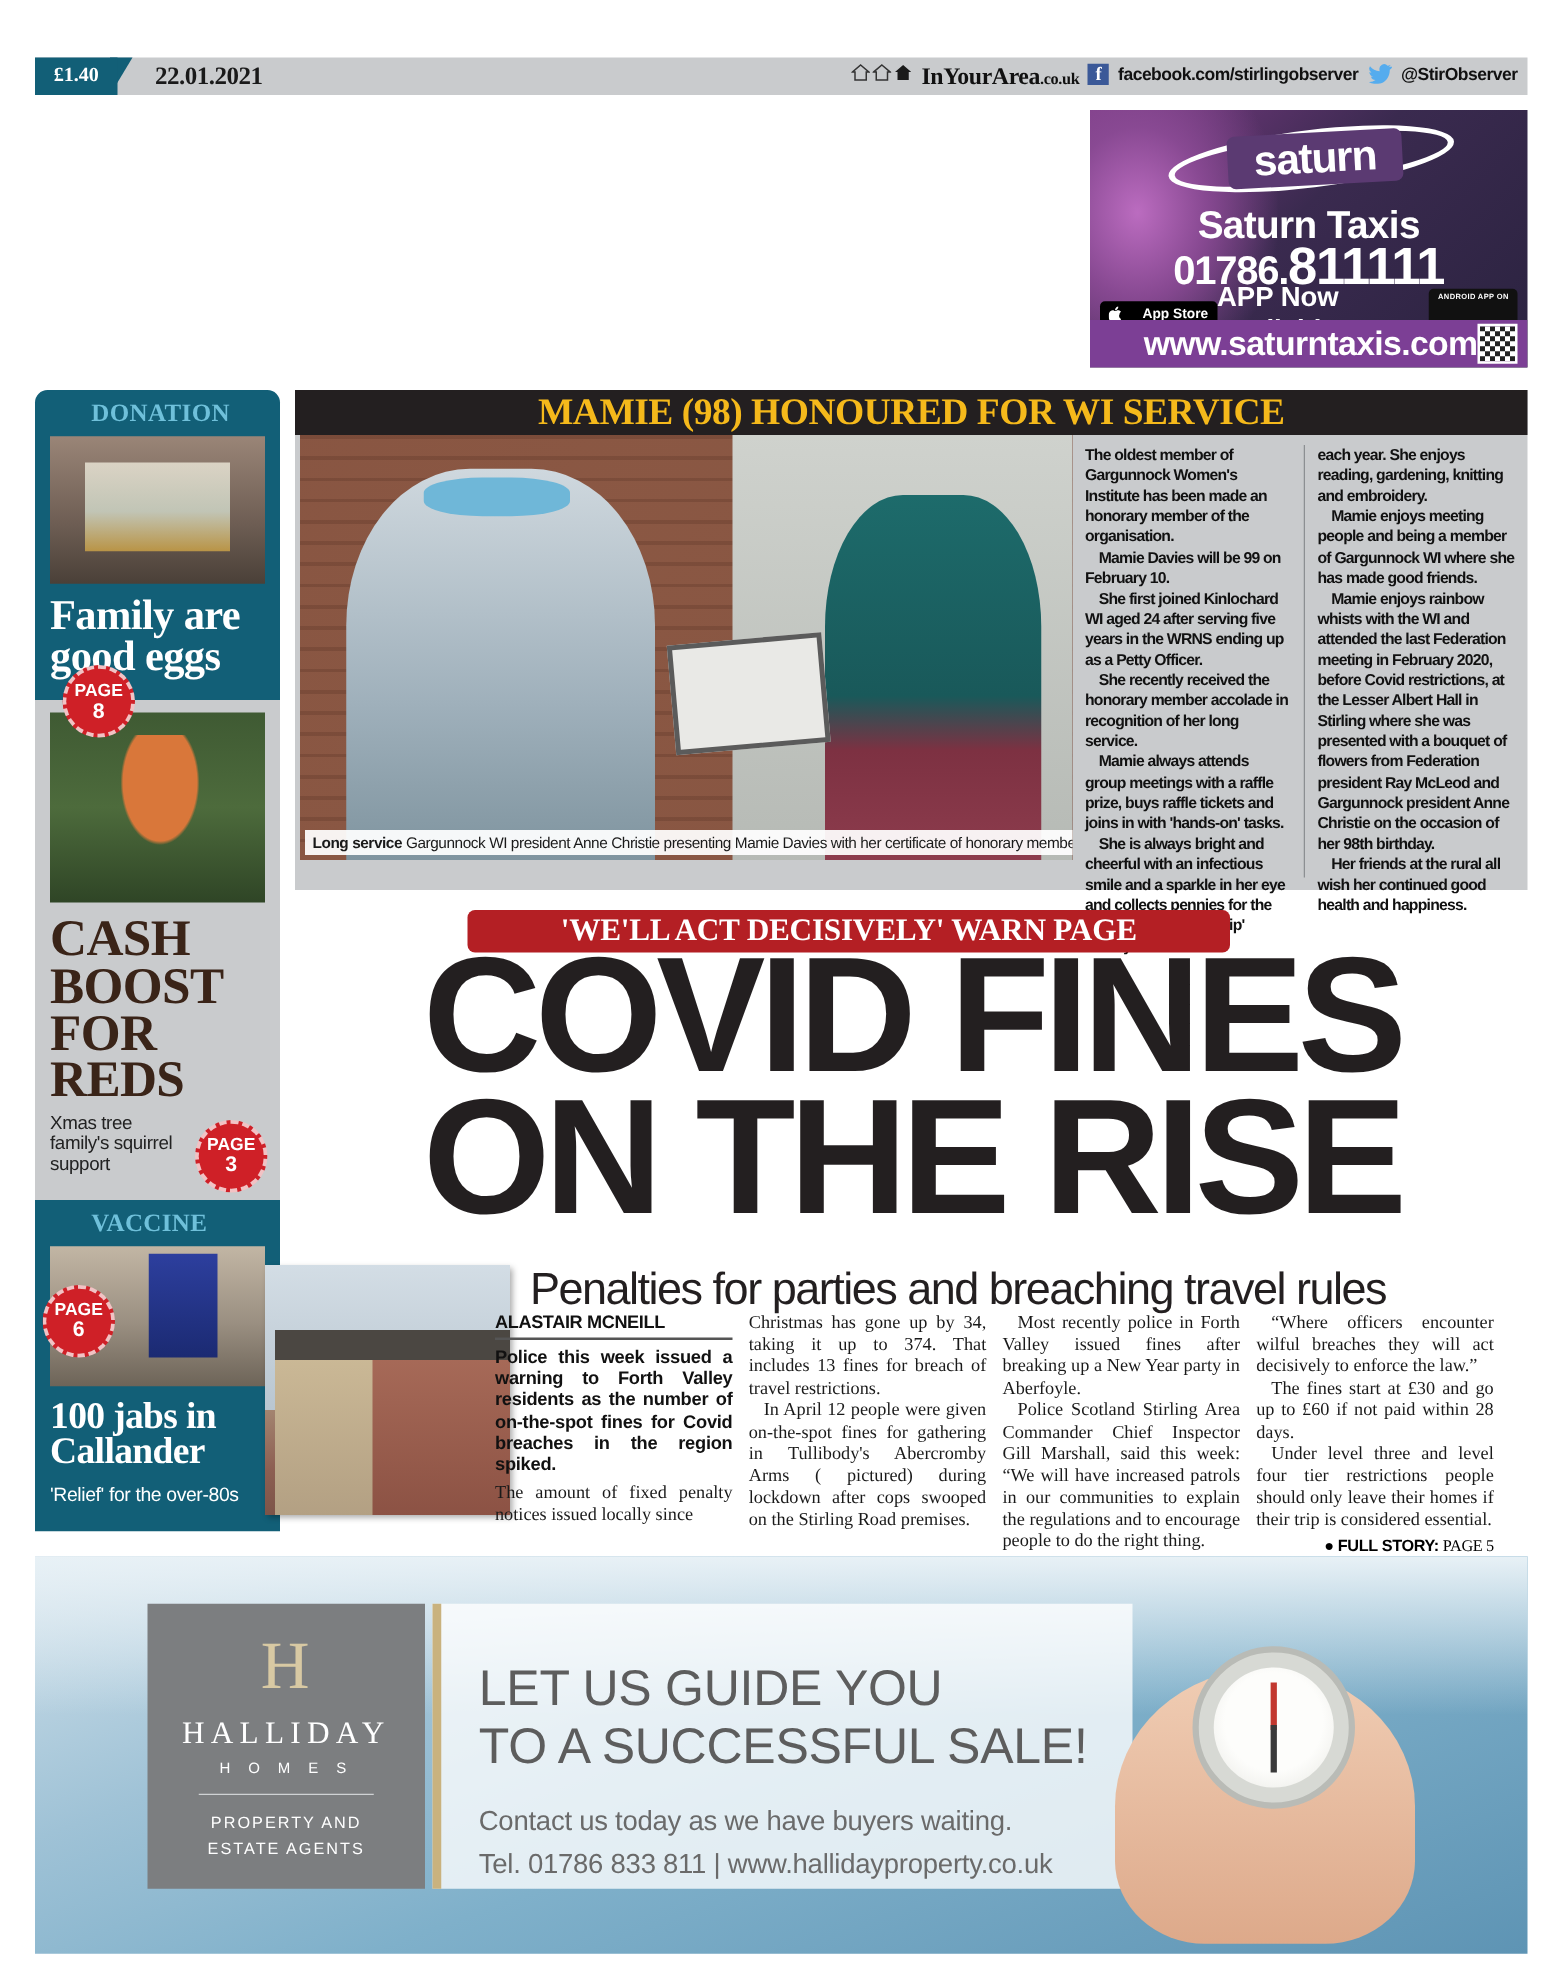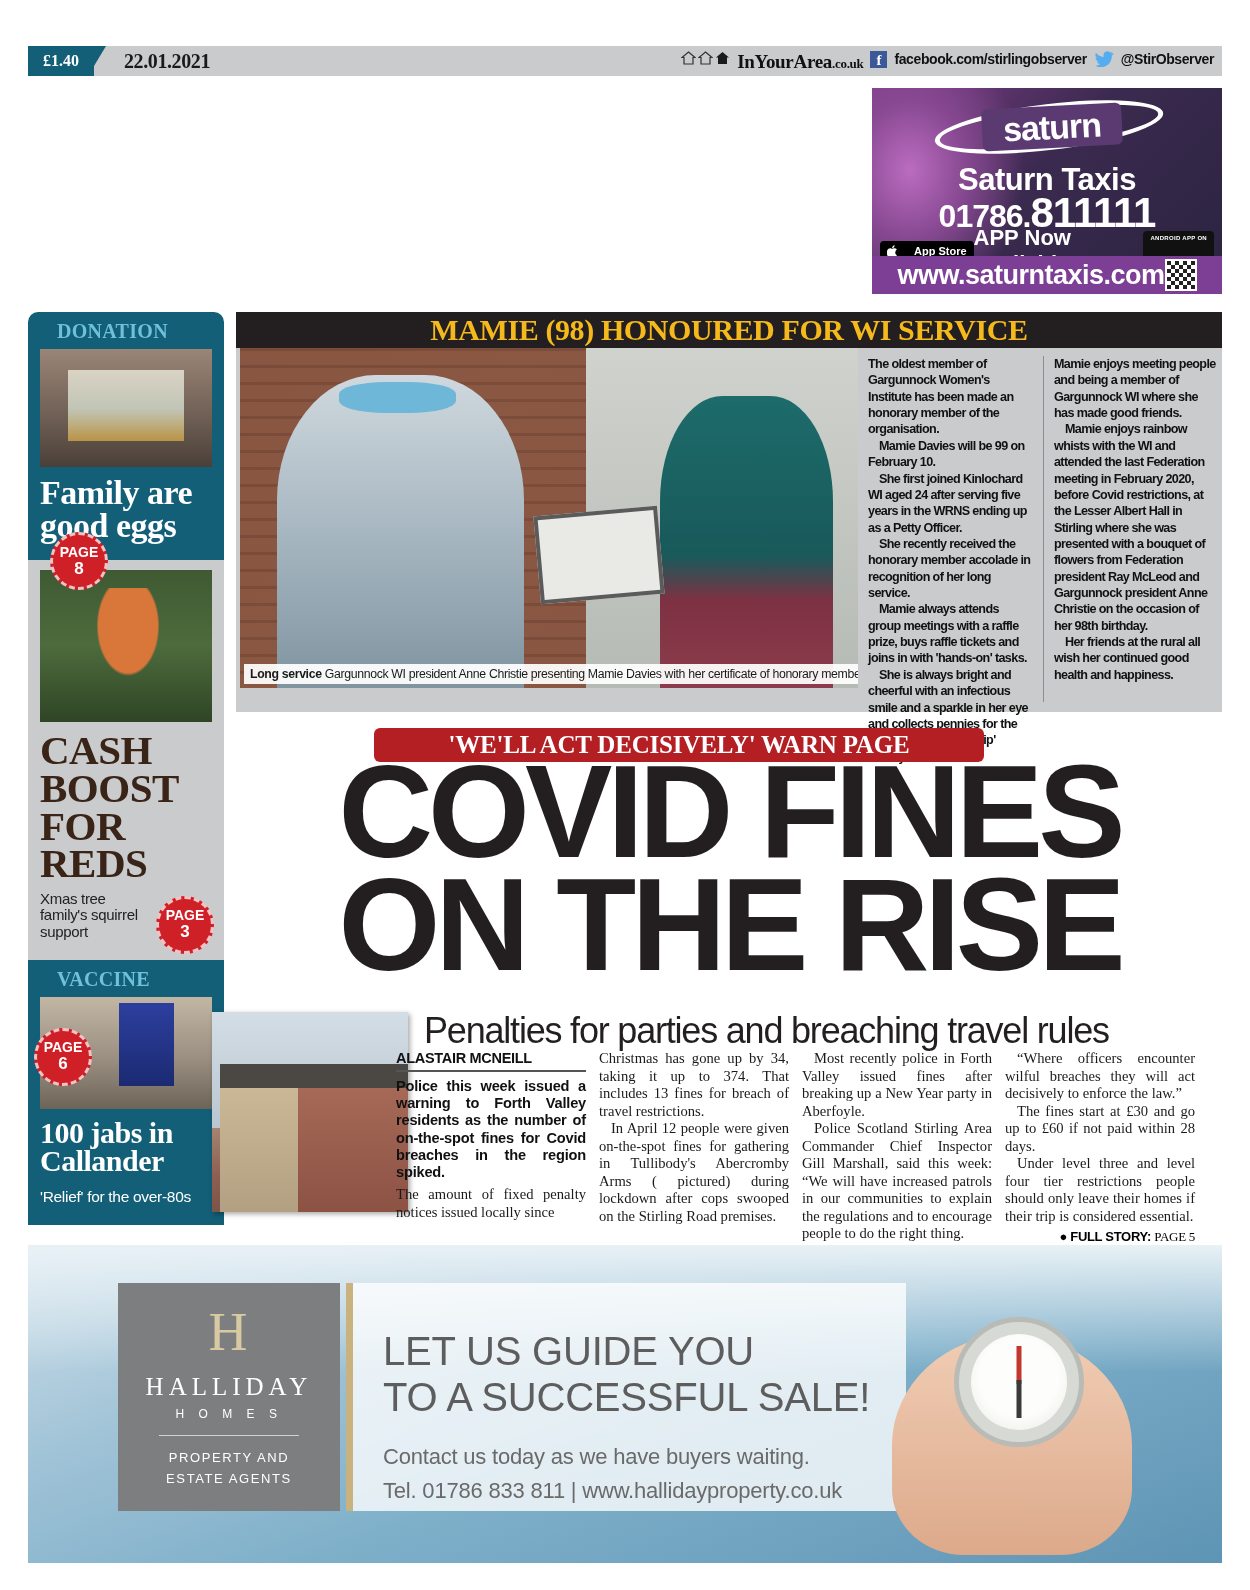--- a/index.html
+++ b/index.html
@@ -123,38 +123,38 @@
   .store-btn {
     background: #000; color: #fff; border-radius: 4px;
     font-size: 11px; font-weight: bold; padding: 4px 7px;
     display:flex; align-items:center; gap:16px; white-space: nowrap;
   }
   .store-btn.google { background:#111; font-size: 9px; flex-direction: column; align-items:flex-start; line-height:1.1; }
   .store-btn.google .tiny { font-size:6px; letter-spacing:.3px; }
   .saturn-app-text { color:#fff; font-size: 22px; font-weight: bold; }
   .saturn-web {
     position: absolute; left: 0; bottom: 0; width: 100%; height: 38px;
-    background: #7c3f95; display:flex; align-items:center; justify-content: center;
+    background: #7c3f95; display:flex; align-items:center; justify-content: flex-end;
     padding: 0 8px;
   }
   .saturn-web .url { color:#fff; font-size: 27px; font-weight: bold; letter-spacing:-0.5px; }
   .qr {
     width: 32px; height: 32px; background:
       repeating-conic-gradient(#fff 0 25%, #222 0 50%) 0 0 / 8px 8px;
     border: 2px solid #fff;
   }
 
   
   .rail { position: absolute; left: 28px; top: 312px; width: 196px; }
   .rail-card { position: relative; width: 196px; }
   .rail-teal { background: #125f77; }
   .rail-grey { background: #c9cbcd; }
   .rail-label {
     color: #6fc0da; font-family: "Liberation Serif", serif; font-weight: bold;
-    font-size: 20px; letter-spacing: 0.3px; padding: 8px 29px 6px;
+    font-size: 20px; letter-spacing: 0.3px; padding: 8px 29px 6px; margin-left: 16px;
   }
   .rail-photo { width: 172px; height: 118px; margin: 0 12px; overflow: hidden; position: relative; }
   .ph-eggs { background: linear-gradient(180deg,#9a8577 0%, #6d5d53 60%, #4a4038 100%); }
   .ph-eggs::after {
     content:""; position:absolute; left:16%; top:18%; width:68%; height:60%;
     background: linear-gradient(180deg,#e8e3d4 0%,#cfd6c6 55%,#c9a046 100%);
     opacity:.85;
   }
   .ph-squirrel { background: linear-gradient(180deg,#3f5a33 0%, #4d6b3c 50%, #2f4526 100%); }
   .ph-squirrel::after {
@@ -493,20 +493,21 @@
     <div class="mamie-cols">
       <div class="mamie-col">
         <p>The oldest member of Gargunnock Women's Institute has been made an honorary member of the organisation.</p>
         <p>Mamie Davies will be 99 on February 10.</p>
         <p>She first joined Kinlochard WI aged 24 after serving five years in the WRNS ending up as a Petty Officer.</p>
         <p>She recently received the honorary member accolade in recognition of her long service.</p>
         <p>Mamie always attends group meetings with a raffle prize, buys raffle tickets and joins in with 'hands-on' tasks.</p>
         <p>She is always bright and cheerful with an infectious smile and a sparkle in her eye and collects pennies for the 'Pennies for Friendship' charity</p>
       </div>
       <div class="mamie-col second">
+        <p>each year. She enjoys reading, gardening, knitting and embroidery.</p>
         <p>Mamie enjoys meeting people and being a member of Gargunnock WI where she has made good friends.</p>
         <p>Mamie enjoys rainbow whists with the WI and attended the last Federation meeting in February 2020, before Covid restrictions, at the Lesser Albert Hall in Stirling where she was presented with a bouquet of flowers from Federation president Ray McLeod and Gargunnock president Anne Christie on the occasion of her 98th birthday.</p>
         <p>Her friends at the rural all wish her continued good health and happiness.</p>
       </div>
     </div>
   </div>
 
   <div class="kicker">
     <span class="t">'WE'LL ACT DECISIVELY' WARN PAGE</span>
   </div>

